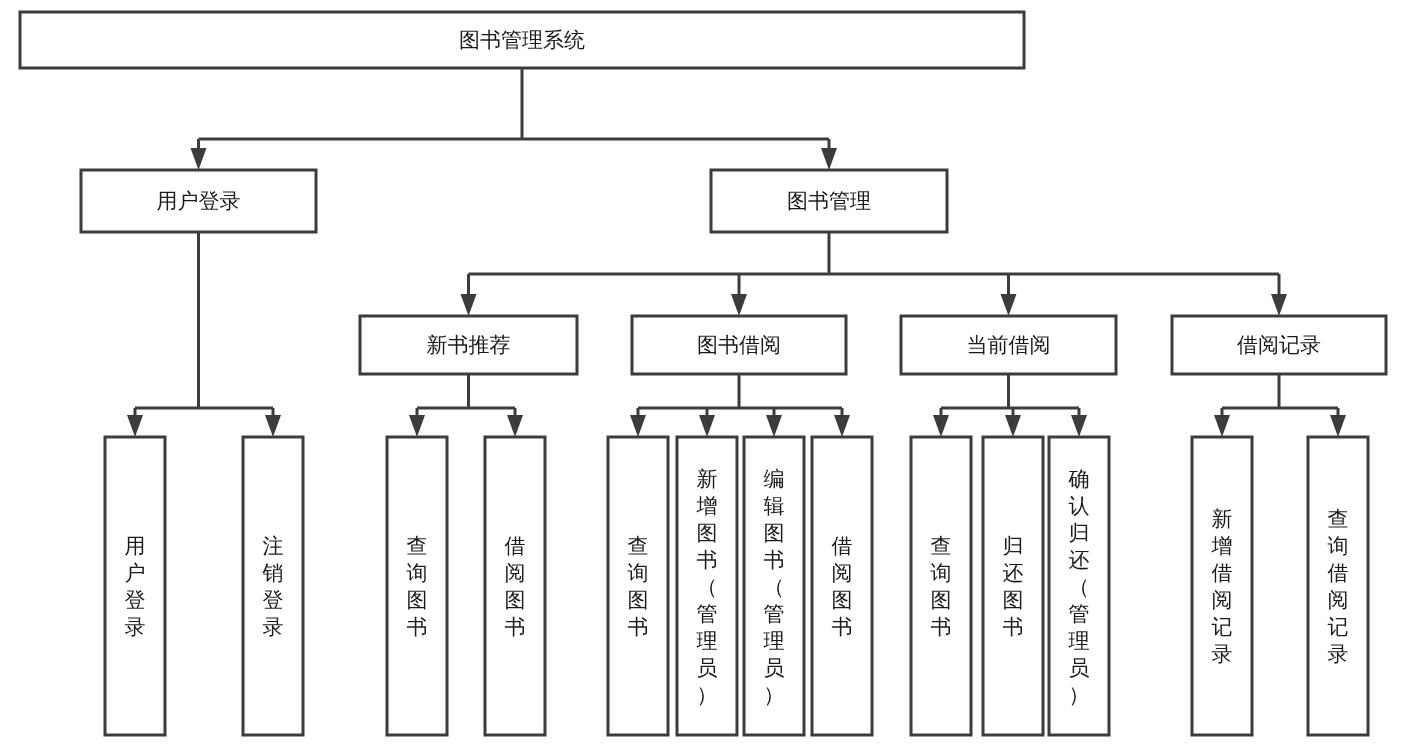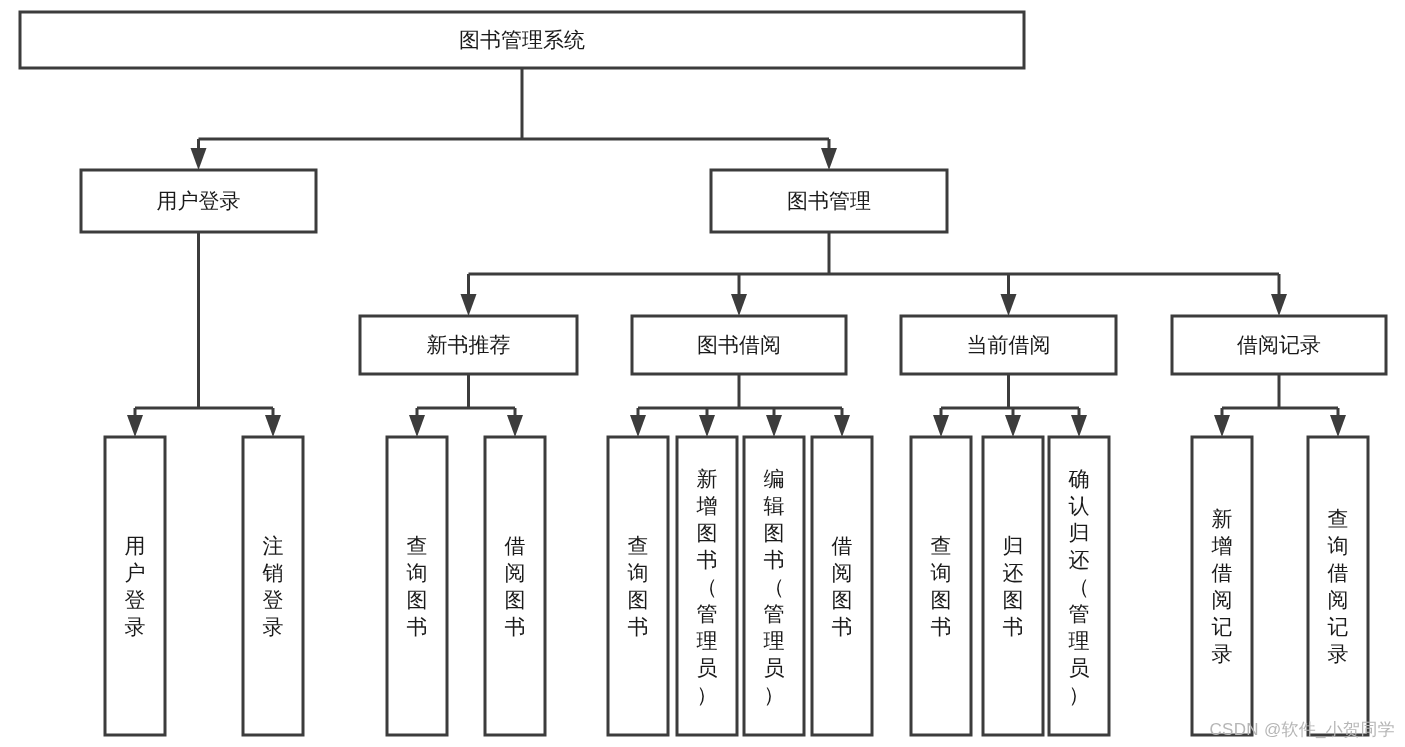--- a/index.html
+++ b/index.html
@@ -214,14 +214,13 @@
         <g>
           <rect x="1192" y="437" width="60" height="298" class="node-rect"></rect>
           <text x="1222" class="node-label-v" y="526.06"><tspan x="1222" dy="0">新</tspan><tspan x="1222" dy="27">增</tspan><tspan x="1222" dy="27">借</tspan><tspan x="1222" dy="27">阅</tspan><tspan x="1222" dy="27">记</tspan><tspan x="1222" dy="27">录</tspan></text>
         </g>
         <g>
           <rect x="1308" y="437" width="60" height="298" class="node-rect"></rect>
           <text x="1338" class="node-label-v" y="526.06"><tspan x="1338" dy="0">查</tspan><tspan x="1338" dy="27">询</tspan><tspan x="1338" dy="27">借</tspan><tspan x="1338" dy="27">阅</tspan><tspan x="1338" dy="27">记</tspan><tspan x="1338" dy="27">录</tspan></text>
         </g>
       </g>
   </svg>
-  <div class="watermark">CSDN @软件_小贺同学</div>
 </div>
 
 </body></html>

